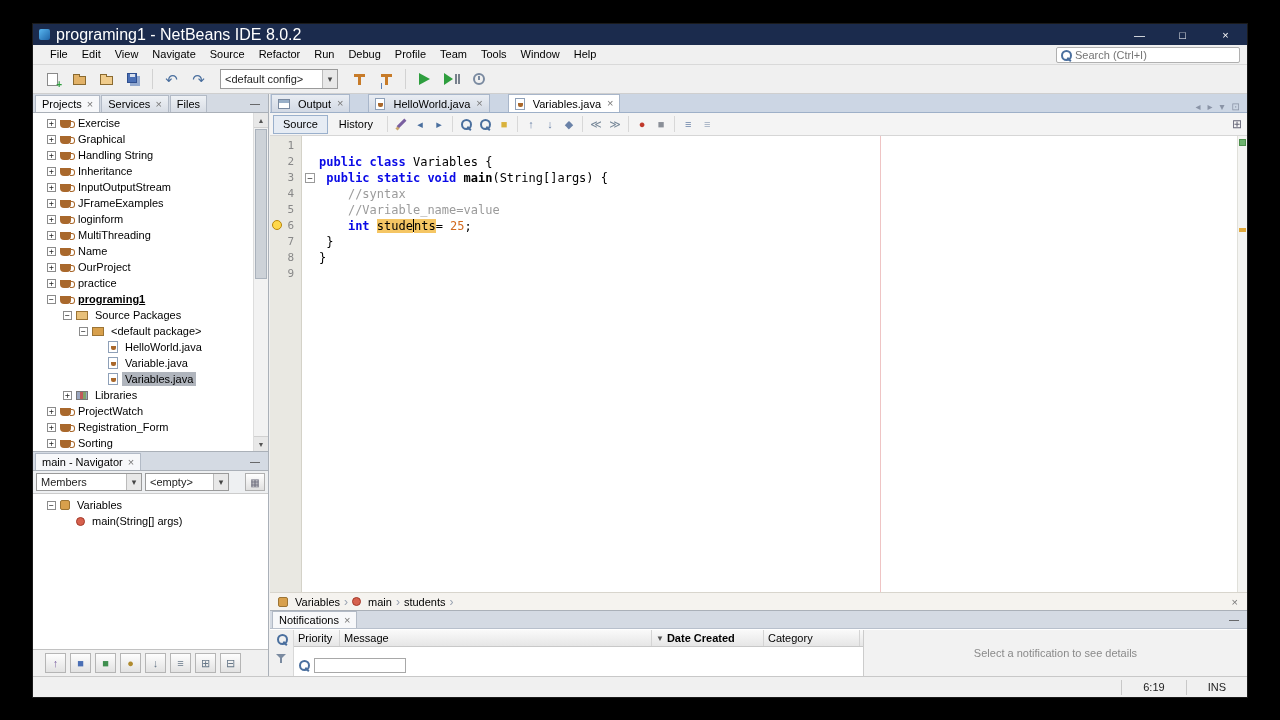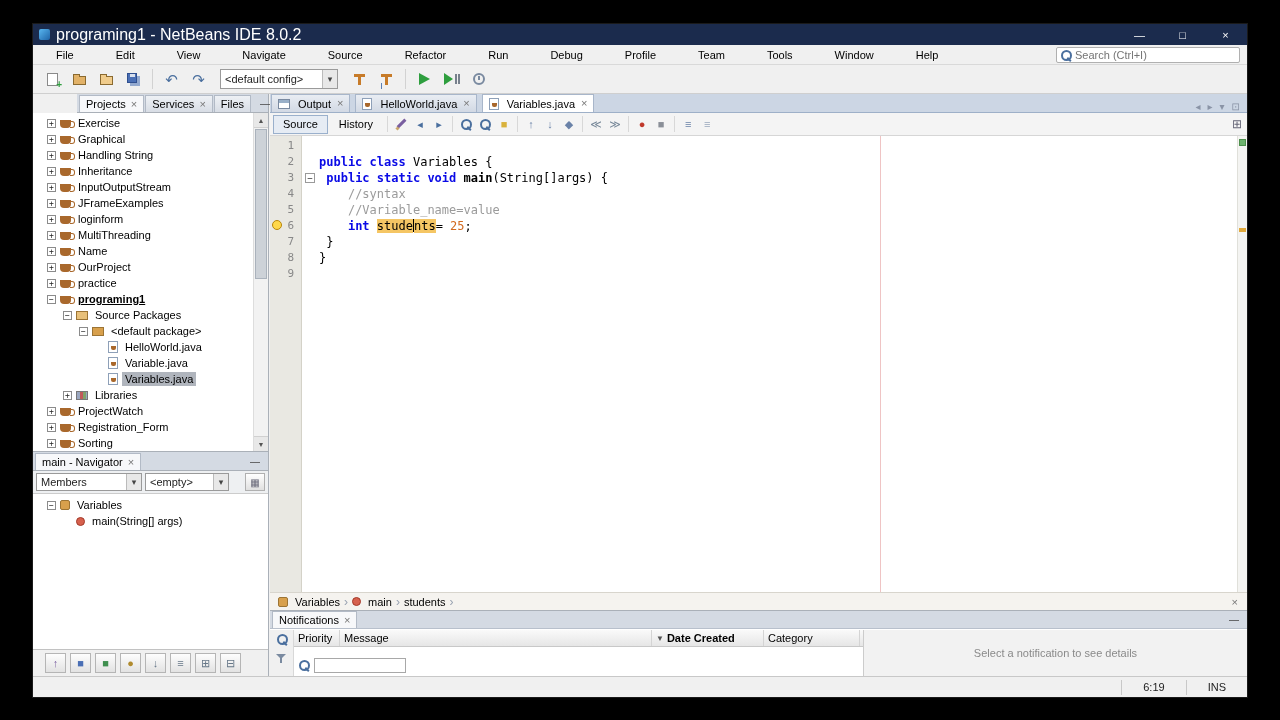--- a/index.html
+++ b/index.html
@@ -10,21 +10,21 @@
 
   
   .titlebar{height:21px;background:#1b2b4d;display:flex;align-items:center;padding-left:6px;color:#fff;}
   .nb-logo{width:11px;height:11px;border-radius:2px;background:linear-gradient(135deg,#58b6f0,#1f64a8);flex:none;}
   .title-text{margin-left:6px;font-size:16px;white-space:nowrap;}
   .win-btns{margin-left:auto;display:flex;height:100%;}
   .wbtn{width:43px;display:flex;align-items:center;justify-content:center;font-size:11px;color:#fff;}
 
   
   .menubar{height:20px;display:flex;align-items:center;background:#f0f0f0;border-bottom:1px solid #d9d9d9;position:relative;}
-  .menu-items{display:flex;height:100%;align-items:center;padding-left:16px;gap:28px;}
+  .menu-items{display:flex;height:100%;align-items:flex-end;padding-left:10px;}
   .menu-item{padding:0 7px;line-height:20px;}
   .quick-search{position:absolute;right:7px;top:2px;width:184px;height:16px;background:#fff;border:1px solid #b0b0b0;border-radius:2px;display:flex;align-items:center;padding-left:3px;}
   .qs-input{border:0;outline:0;background:transparent;font:11px "Liberation Sans",sans-serif;color:#555;width:152px;margin-left:3px;}
 
   
   .toolbar{height:29px;display:flex;align-items:center;background:#f0f0f0;border-bottom:1px solid #cfcfcf;padding-left:7px;gap:2px;}
   .tb-btn{width:25px;height:25px;display:flex;align-items:center;justify-content:center;}
   .tb-glyph{font-size:15px;line-height:1;}
   .tb-sep{width:1px;height:20px;background:#d2d2d2;margin:0 4px;}
   .config-combo{width:118px;height:20px;background:#fff;border:1px solid #9a9a9a;display:flex;align-items:center;margin:0 7px;padding-left:4px;}
@@ -60,21 +60,21 @@
   .pencil::after{content:"";position:absolute;left:1px;top:9px;width:3px;height:3px;background:#caa66a;transform:rotate(45deg);}
   .funnel{width:11px;height:11px;position:relative;}
   .funnel::before{content:"";position:absolute;left:0;top:1px;border-left:5px solid transparent;border-right:5px solid transparent;border-top:5px solid #7a8aa0;}
   .funnel::after{content:"";position:absolute;left:4px;top:5px;width:2px;height:5px;background:#7a8aa0;}
 
   
   .main{position:absolute;left:0;right:0;top:70px;bottom:21px;}
 
   
   .left-panel{position:absolute;left:0;top:0;bottom:0;width:236px;border-right:1px solid #aab0b8;display:flex;flex-direction:column;background:#f0f0f0;}
-  .panel-tabs{height:19px;background:#d4dae3;display:flex;align-items:flex-end;padding-left:2px;gap:1px;border-bottom:1px solid #aab0b8;margin-left:44px;}
+  .panel-tabs{height:19px;background:#d4dae3;display:flex;align-items:flex-end;padding-left:2px;gap:1px;border-bottom:1px solid #aab0b8;}
   .ptab{height:17px;display:flex;align-items:center;padding:0 6px;background:linear-gradient(#eef1f5,#d8dde5);border:1px solid #b2bac6;border-bottom:0;font-size:11px;gap:3px;white-space:nowrap;}
   .ptab.active{background:#f7f8fa;}
   .tab-x{color:#777;font-size:11px;line-height:1;margin-left:2px;}
   .panel-min{margin-left:auto;padding:0 8px;color:#444;font-size:10px;align-self:center;}
 
   .tree-area{height:339px;background:#fff;position:relative;overflow:hidden;border-bottom:1px solid #aab0b8;padding-top:2px;}
   .tree-row{height:16px;display:flex;align-items:center;white-space:nowrap;}
   .exp{width:9px;height:9px;flex:none;border:1px solid #8b8b8b;background:#fff;font:8px/7px "DejaVu Sans Mono",monospace;text-align:center;color:#222;margin-right:4px;}
   .ti{flex:none;margin-right:4px;display:inline-block;}
   .ic-project{width:11px;height:8px;background:#a9682c;border-radius:0 0 4px 4px;position:relative;margin-top:2px;}
@@ -103,21 +103,21 @@
   .nav-combo.w1{width:106px;}
   .nav-combo.w2{width:84px;}
   .nav-filter-btn{width:20px;height:18px;margin-left:auto;border:1px solid #b0b0b0;background:linear-gradient(#fff,#e0e0e0);display:flex;align-items:center;justify-content:center;color:#667;font-size:10px;}
   .navigator-tree{flex:1;background:#fff;padding-top:3px;overflow:hidden;}
   .mini-toolbar{height:27px;border-top:1px solid #c2c2c2;background:#f0f0f0;display:flex;align-items:center;padding-left:12px;gap:4px;}
   .mini-btn{width:21px;height:20px;border:1px solid #b5b5b5;background:linear-gradient(#fdfdfd,#e2e2e2);display:flex;align-items:center;justify-content:center;}
   .mini-g{font-size:11px;line-height:1;}
 
   
   .editor-panel{position:absolute;left:237px;right:0;top:0;bottom:66px;background:#fff;}
-  .doc-tabs{height:19px;background:#ccd6e4;border-bottom:1px solid #9eb0c8;display:flex;align-items:flex-end;padding-left:1px;gap:5px;justify-content:flex-end;}
+  .doc-tabs{height:19px;background:#ccd6e4;border-bottom:1px solid #9eb0c8;display:flex;align-items:flex-end;padding-left:1px;gap:18px;justify-content:flex-end;}
   .dtab{height:18px;display:flex;align-items:center;gap:4px;padding:0 6px;background:linear-gradient(#e9edf3,#d2d9e4);border:1px solid #a8b6ca;border-bottom:0;white-space:nowrap;}
   .dtab.active{background:#fff;}
   .dtab-ctrls{margin-left:auto;display:flex;align-items:center;gap:7px;padding-right:7px;color:#8a94a6;}
   .dt-ctrl{font-size:10px;}
   .editor-toolbar{height:23px;background:#f4f4f4;border-bottom:1px solid #d6d6d6;display:flex;align-items:center;padding-left:3px;gap:1px;}
   .view-btn{height:19px;padding:0 9px;display:flex;align-items:center;font-size:11px;border:1px solid transparent;}
   .view-btn.active{background:#e6ecf4;border:1px solid #9ab0cc;}
   .etb-sep{width:1px;height:16px;background:#d8d8d8;margin:0 3px;}
   .etb-i{width:18px;height:18px;display:flex;align-items:center;justify-content:center;}
   .etb-g{font-size:11px;line-height:1;}

